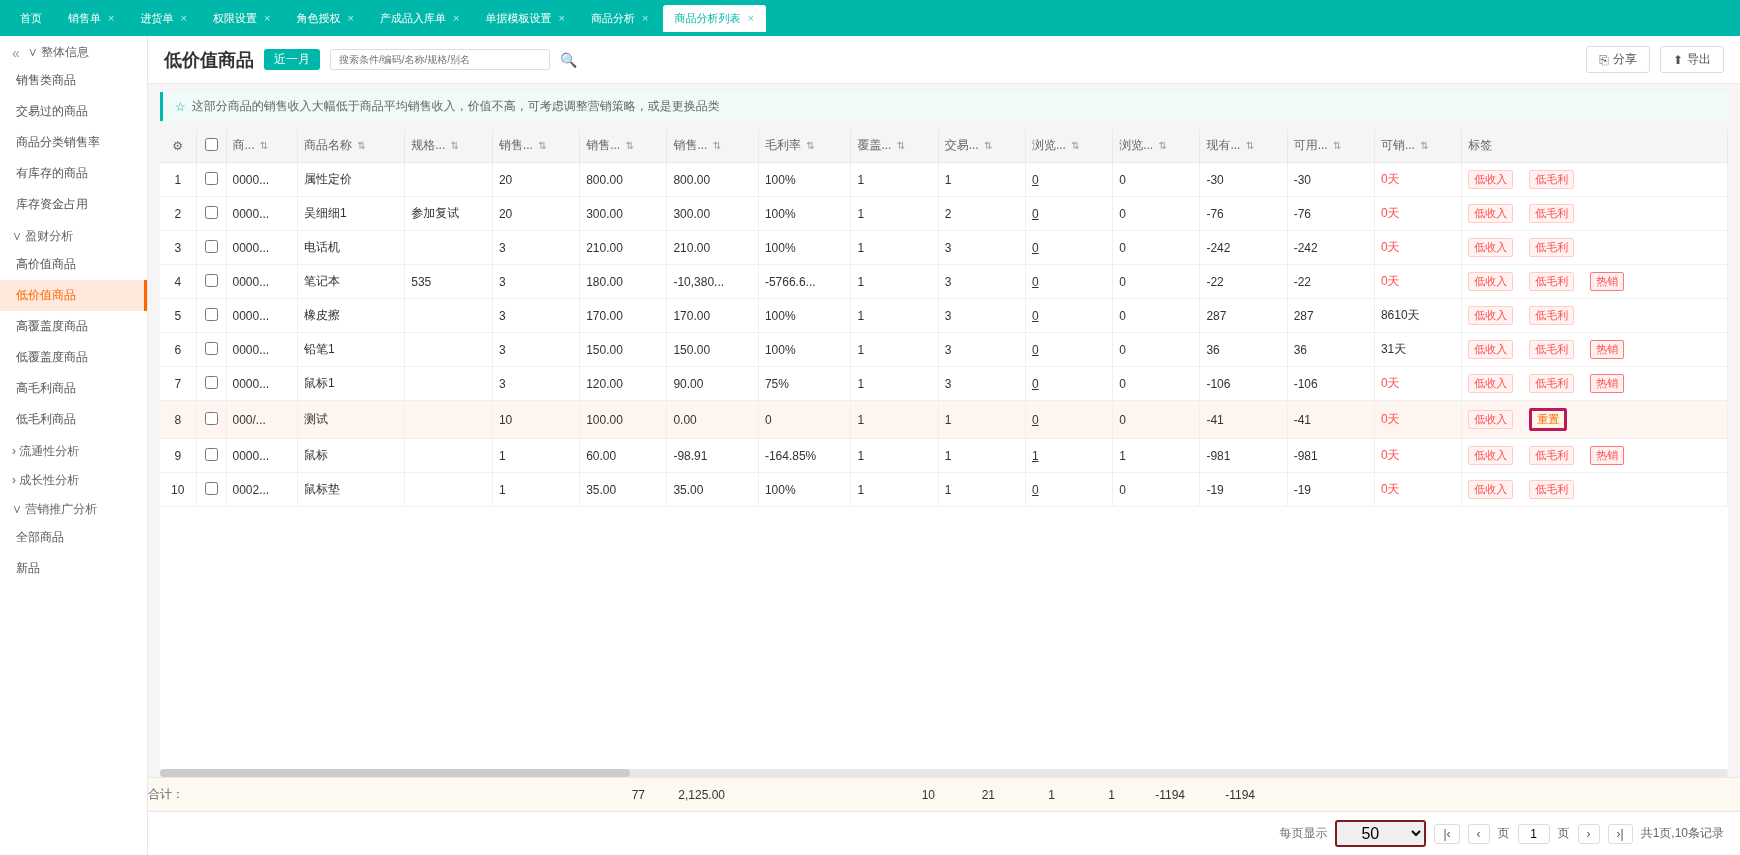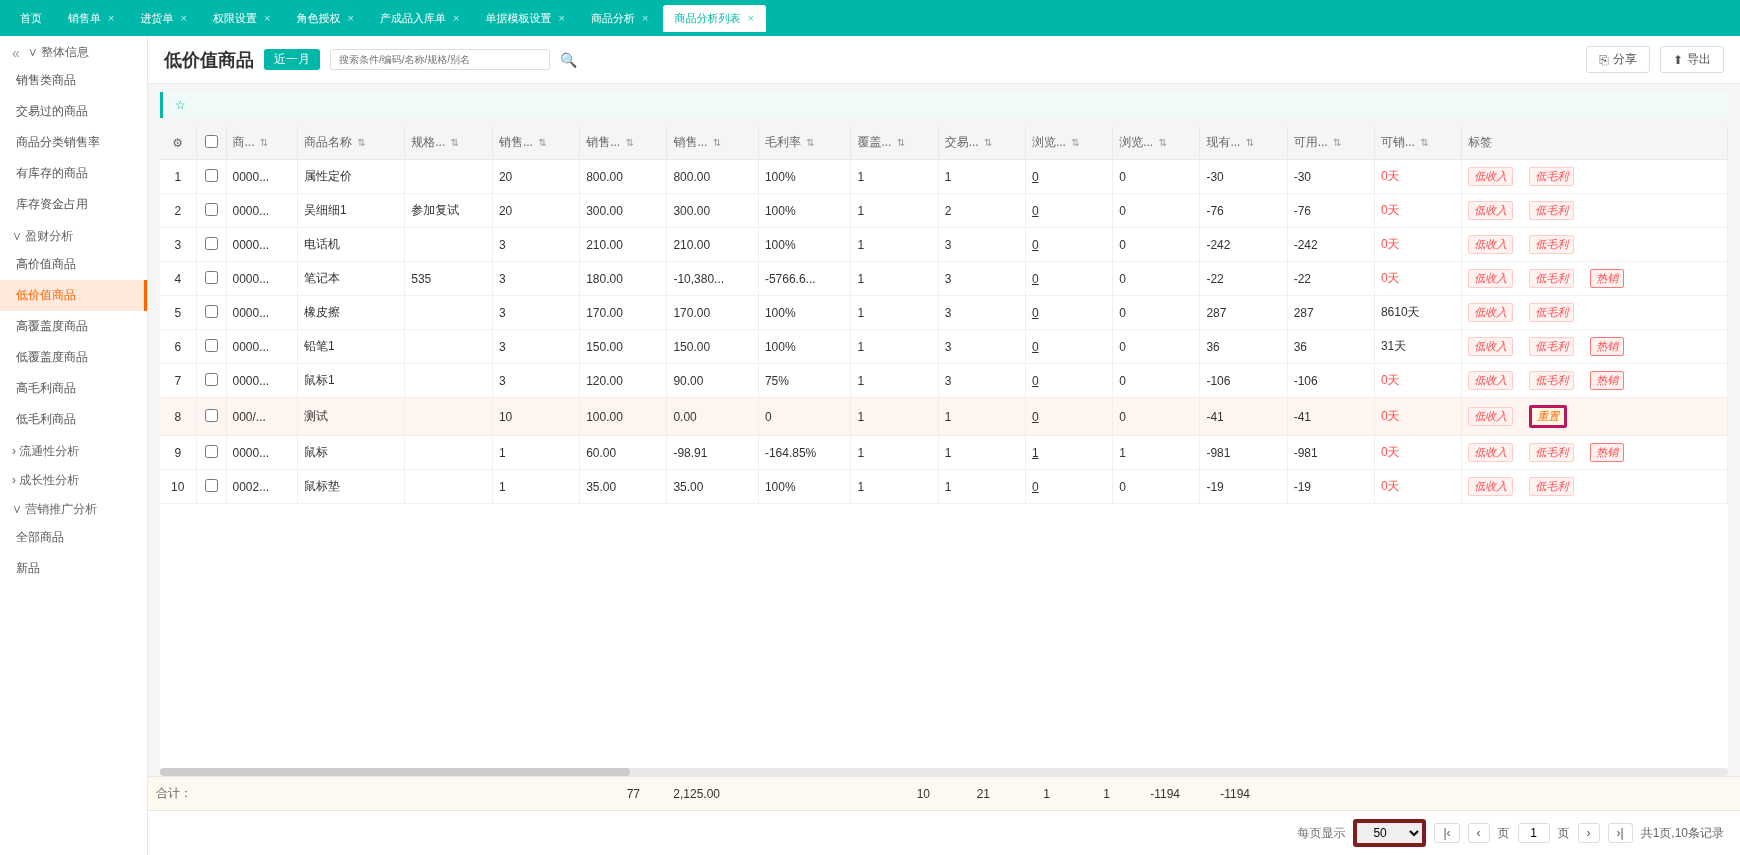--- a/index.html
+++ b/index.html
@@ -37,40 +37,40 @@
     .notice-icon { color: #00b8a9; }
 
     
     .table-container { flex: 1; overflow: auto; margin: 0 12px; background: #fff; }
     table { width: 100%; border-collapse: collapse; font-size: 12px; }
     thead tr { background: #f5f5f5; border-bottom: 1px solid #e8e8e8; }
     th { padding: 8px 6px; text-align: left; color: #666; font-weight: normal; border-right: 1px solid #e8e8e8; white-space: nowrap; font-size: 12px; position: sticky; top: 0; background: #f5f5f5; z-index: 1; }
     th .sort-icon { font-size: 10px; color: #999; margin-left: 2px; }
     td { padding: 7px 6px; border-bottom: 1px solid #f0f0f0; border-right: 1px solid #f0f0f0; color: #333; }
     tr.highlight td { background: #fff5f0; }
-    .tag { display: inline-block; padding: 1px 5px; border-radius: 2px; font-size: 11px; margin-right: 16px; font-style: italic; }
+    .tag { display: inline-block; padding: 1px 5px; border-radius: 2px; font-size: 11px; margin-right: 16px; }
     .tag-red { color: #ff4d4f; border: 1px solid #ffccc7; background: #fff2f0; }
     .tag-orange { color: #ff6600; border: 3px solid #be185d; background: #fff7e6; }
     .tag-hot { color: #ff4d4f; border: 1px solid #ff7875; background: #fff1f0; }
     .link-underline { text-decoration: underline; color: #333; cursor: pointer; }
     .col-check { width: 30px; text-align: center; }
     .col-settings { width: 36px; text-align: center; }
     .days-0 { color: #ff4d4f; }
     .days-normal { color: #333; }
 
     
-    .footer-summary { background: #fdf8f0; border-top: 1px solid #e8e8e8; padding: 8px 8px; display: flex; align-items: center; gap: 0; font-size: 12px; }
+    .footer-summary { background: #fdf8f0; border-top: 1px solid #e8e8e8; padding: 8px 0; display: flex; align-items: center; gap: 13px; font-size: 12px; }
     .summary-label { color: #666; width: 100px; }
     .summary-cells { display: flex; gap: 0; flex: 1; }
     .summary-cell { padding: 0 6px; color: #333; text-align: right; }
 
     
     .pagination { background: #fff; border-top: 1px solid #e8e8e8; padding: 8px 16px; display: flex; align-items: center; justify-content: flex-end; gap: 8px; font-size: 12px; }
     .pagination-label { color: #737373; }
-    .page-size-select { border: 4px solid #7f1d1d; padding: 2px 12px; border-radius: 3px; font-size: 12px; }
+    .page-size-select { border: 2px solid #7f1d1d; padding: 2px 20px; border-radius: 3px; font-size: 16px; }
     .page-btn { border: 1px solid #ddd; background: #fff; padding: 2px 8px; border-radius: 3px; cursor: pointer; font-size: 12px; color: #555; }
     .page-btn:disabled { color: #ccc; cursor: default; }
     .page-input { border: 1px solid #ddd; padding: 2px 6px; border-radius: 3px; width: 32px; text-align: center; font-size: 12px; }
     .page-info { color: #666; }
 
     
     .table-container::-webkit-scrollbar { height: 6px; width: 6px; }
     .table-container::-webkit-scrollbar-track { background: #f1f1f1; }
     .table-container::-webkit-scrollbar-thumb { background: #ccc; border-radius: 3px; }
 
@@ -147,20 +147,21 @@
         </button>
         <button class="action-btn">
           <span>⬆</span>
           <span>导出</span>
         </button>
       </div>
     </div>
 
     <div class="notice">
       <span class="notice-icon">☆</span>
+      <span>这部分商品的销售收入大幅低于商品平均销售收入，价值不高，可考虑调整营销策略，或是更换品类</span>
     </div>
 
     <div class="table-container">
       <table>
         <thead>
           <tr>
             <th class="col-settings">⚙</th>
             <th class="col-check"><input type="checkbox" style=""></th>
             <th>商... <span class="sort-icon">⇅</span></th>
             <th>商品名称 <span class="sort-icon">⇅</span></th>

